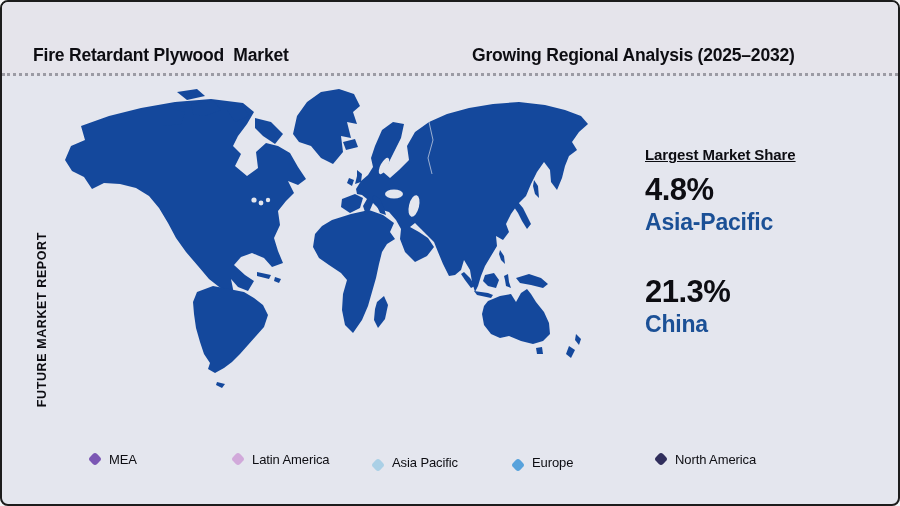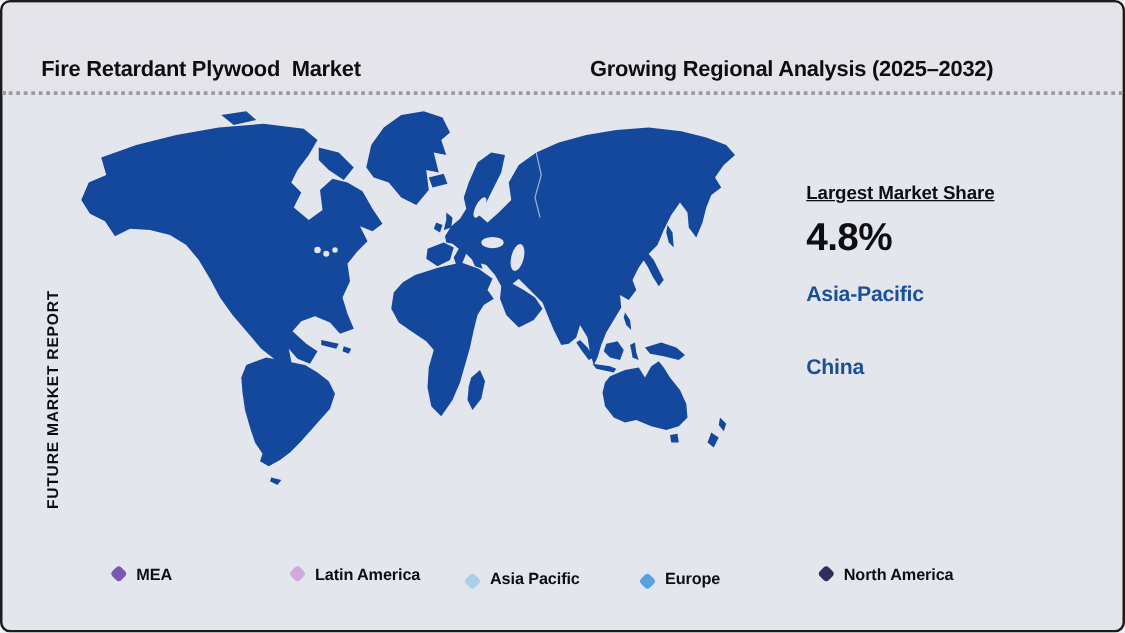--- a/index.html
+++ b/index.html
@@ -59,43 +59,43 @@
   .stat-label{
     font-size:15px;font-weight:bold;color:var(--ink);
     letter-spacing:-0.1px;
     text-decoration:underline;
   }
   .stat-value{
     font-size:31px;font-weight:bold;color:var(--ink);
     margin-top:9px;letter-spacing:-0.5px;
   }
   .stat-region{
-    font-size:17px;font-weight:bold;color:var(--accent);
-    margin-top:18px;letter-spacing:-0.2px;
+    font-size:23px;font-weight:bold;color:var(--accent);
+    margin-top:1px;letter-spacing:-0.2px;
   }
   .stat-block + .stat-block{margin-top:38px;}
   .legend{
     position:absolute;left:0;top:446px;width:900px;height:24px;
   }
   .legend-item{
     position:absolute;top:0;height:22px;
     display:flex;align-items:center;gap:9px;
   }
   .legend-item:nth-child(1){left:88px;}
   .legend-item:nth-child(2){left:231px;}
   .legend-item:nth-child(3){left:371px;align-items:flex-end;}
   .legend-item:nth-child(4){left:511px;align-items:flex-end;}
   .legend-item:nth-child(5){left:654px;}
   .legend-marker{
     width:10px;height:10px;border-radius:3px;
     transform:rotate(45deg);
     flex:0 0 auto;
   }
   .legend-label{
-    font-size:13px;font-weight:bold;color:var(--ink);
+    font-size:13px;font-weight:normal;color:var(--ink);
     letter-spacing:-0.1px;white-space:nowrap;
   }
 </style>
 </head>
 <body>
 
 <div class="frame">
 
   <div class="header-band">
     <div class="title-left">Fire Retardant Plywood  Market</div>
@@ -176,20 +176,21 @@
     </svg>
   </div>
 
   <div class="stats">
     <div class="stat-block">
       <div class="stat-label">Largest Market Share</div>
       <div class="stat-value">4.8%</div>
       <div class="stat-region">Asia-Pacific</div>
     </div>
     <div class="stat-block">
+      <div class="stat-value">21.3%</div>
       <div class="stat-region">China</div>
     </div>
   </div>
 
   <div class="legend">
       <div class="legend-item">
         <span class="legend-marker" style="background: rgb(123, 87, 180);"></span>
         <span class="legend-label">MEA</span>
       </div>
       <div class="legend-item">

